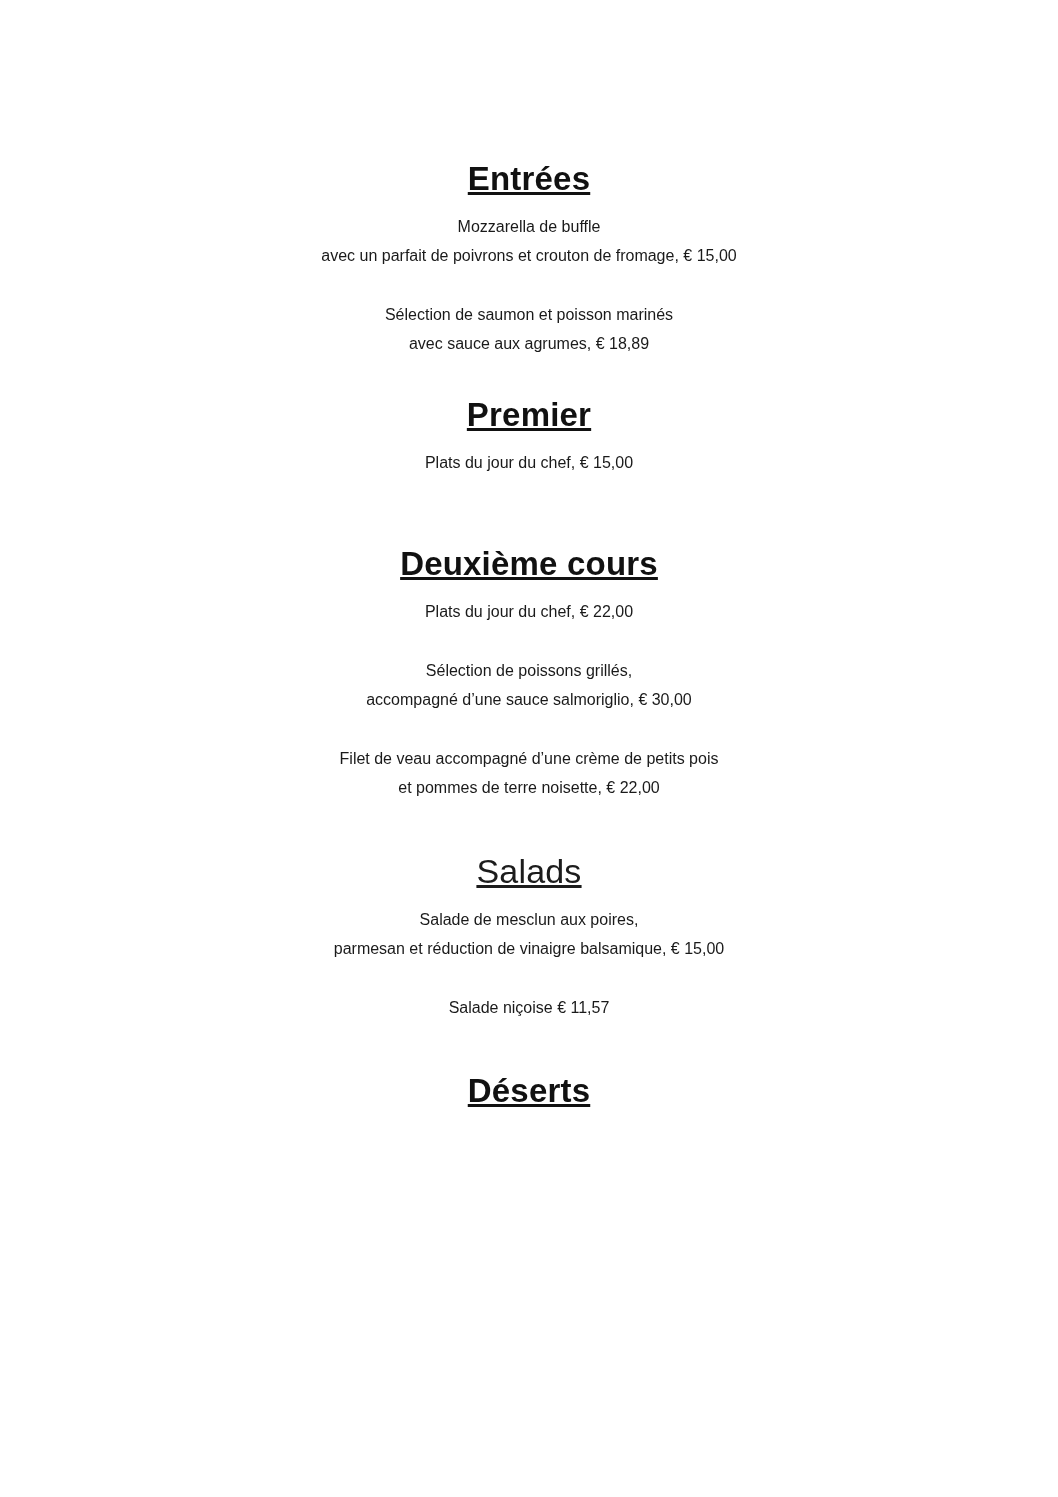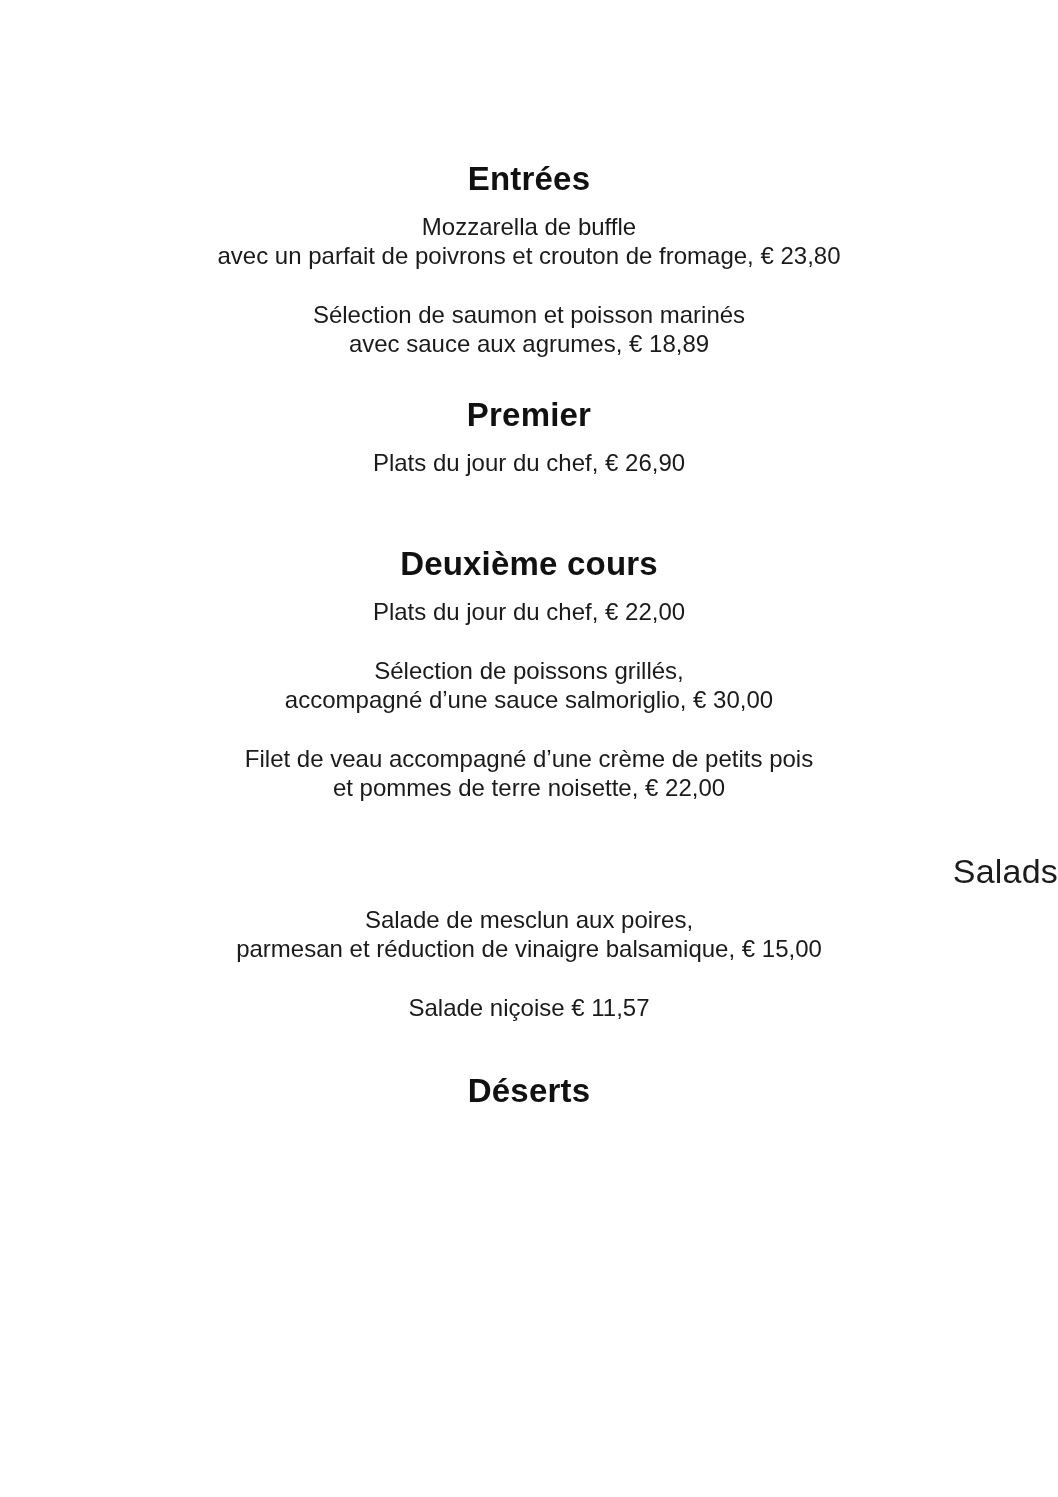--- a/index.html
+++ b/index.html
@@ -17,59 +17,59 @@
     text-align: center;
     overflow: hidden;
   }
   .section { margin-bottom: 38px; }
   .section-title {
     font-size: 33px;
     font-weight: 700;
     color: #111111;
     margin-bottom: 14px;
     letter-spacing: 0.2px;
+    text-decoration: underline;
   }
   .section-title.light {
     font-weight: 400;
     font-size: 34px;
     color: #1c1c1c;
-    text-align: right;
   }
   .menu-item { margin-bottom: 30px; }
   .menu-item:last-child { margin-bottom: 0; }
   .line {
-    font-size: 24px;
+    font-size: 16px;
     line-height: 29px;
     color: #1a1a1a;
   }
   
   .section.extra-gap-before { margin-top: 68px; }
   .section.gap-before { margin-top: 50px; }
 </style>
 </head>
 <body>
 
 <div class="page">
 
   <div class="section">
     <div class="section-title">Entrées</div>
     <div class="menu-item">
       <div class="line">Mozzarella de buffle</div>
-      <div class="line">avec un parfait de poivrons et crouton de fromage, € 23,80</div>
+      <div class="line">avec un parfait de poivrons et crouton de fromage, € 15,00</div>
     </div>
     <div class="menu-item">
       <div class="line">Sélection de saumon et poisson marinés</div>
       <div class="line">avec sauce aux agrumes, € 18,89</div>
     </div>
   </div>
 
   <div class="section">
     <div class="section-title">Premier</div>
     <div class="menu-item">
-      <div class="line">Plats du jour du chef, € 26,90</div>
+      <div class="line">Plats du jour du chef, € 15,00</div>
     </div>
   </div>
 
   <div class="section extra-gap-before">
     <div class="section-title">Deuxième cours</div>
     <div class="menu-item">
       <div class="line">Plats du jour du chef, € 22,00</div>
     </div>
     <div class="menu-item">
       <div class="line">Sélection de  poissons grillés,</div>

